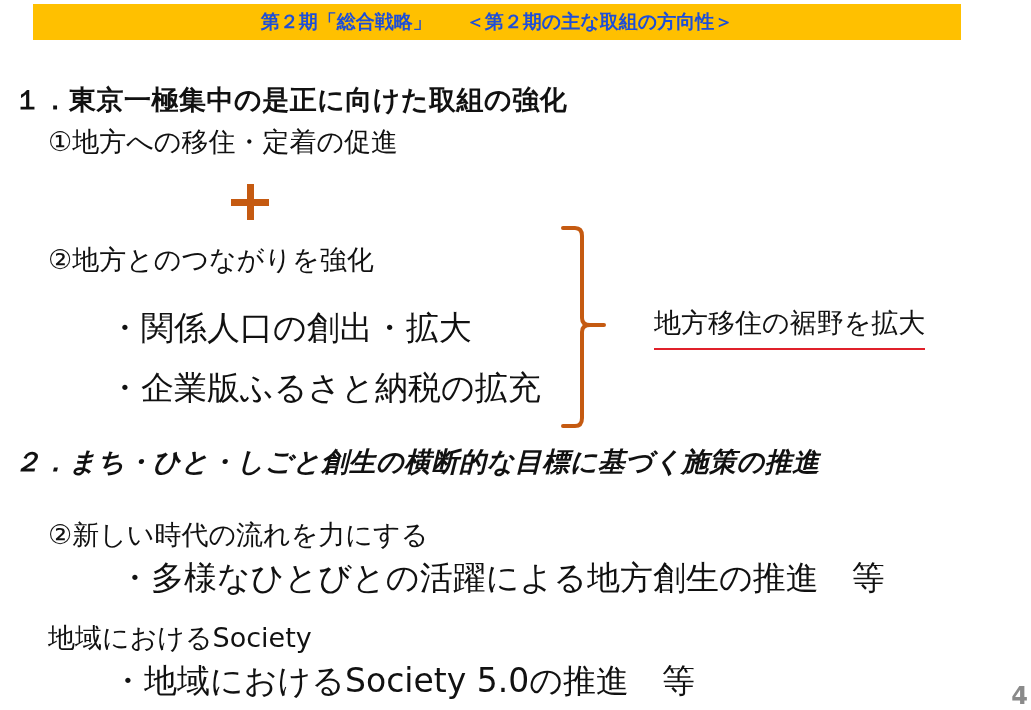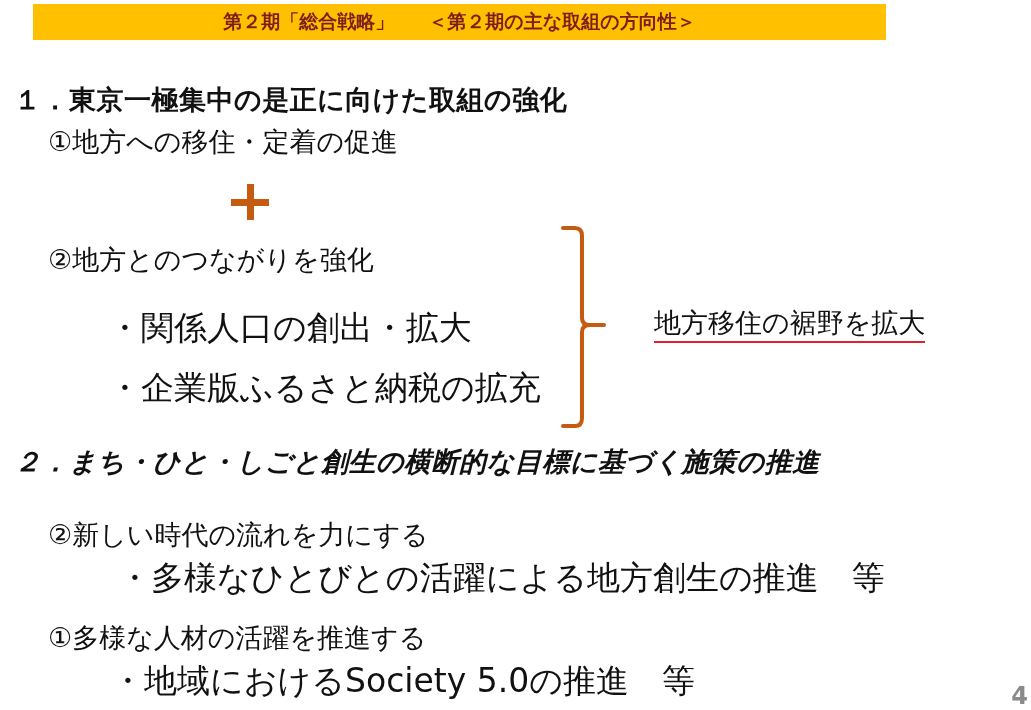--- a/index.html
+++ b/index.html
@@ -3,38 +3,38 @@
 <meta charset="utf-8">
 <style>
   html, body { margin: 0; padding: 0; background: #ffffff; }
   body {
     width: 1031px; height: 710px; position: relative; overflow: hidden;
     font-family: "DejaVu Sans", "Liberation Sans", sans-serif;
     color: #111111;
   }
   .abs { position: absolute; white-space: nowrap; }
   .header-bar {
-    left: 33px; top: 4px; width: 853px; height: 36px;
+    left: 33px; top: 4px; width: 928px; height: 36px;
     background: #FFC000;
     display: flex; align-items: center; justify-content: center;
-    font-weight: bold; font-size: 19px; color: #7f1d1d; letter-spacing: 0px;
+    font-weight: bold; font-size: 19px; color: #1d4ed8; letter-spacing: 0px;
   }
   .header-bar .gap { display: inline-block; width: 34px; }
   .h1 { font-weight: bold; font-size: 27px; letter-spacing: 0.5px; }
   .item { font-size: 27px; }
   .sub { font-size: 33px; }
   .plus {
     left: 231px; top: 184px; width: 38px; height: 36px;
   }
   .plus .hbar { position: absolute; left: 0; top: 15px; width: 38px; height: 7px; background: #C55A11; }
   .plus .vbar { position: absolute; left: 16px; top: 0; width: 7px; height: 36px; background: #C55A11; }
   .brace { left: 560px; top: 224px; width: 60px; height: 206px; }
   .result {
     left: 654px; top: 306px; font-size: 27px; color: #111;
-    border-bottom: 2px solid #E0202A; padding-bottom: 1px; line-height: 34px;
+    border-bottom: 2px solid #E0202A; padding-bottom: 8px; line-height: 34px;
   }
   .page-num { right: 3px; top: 682px; font-size: 24px; font-weight: bold; color: #8a8a8a; }
 </style>
 </head>
 <body>
 
 <div class="abs header-bar">
   <span>第２期「総合戦略」</span>
   <span class="gap"></span>
   <span>＜第２期の主な取組の方向性＞</span>
@@ -58,16 +58,16 @@
   <path d="M3 4 H15 Q22 4 22 12 V94 Q22 101 30 101 H44 M30 101 Q22 101 22 108 V194 Q22 202 15 202 H3" fill="none" stroke="#C55A11" stroke-width="4" stroke-linecap="round" stroke-linejoin="round"></path>
 </svg>
 
 <div class="abs result">地方移住の裾野を拡大</div>
 
 <div class="abs h1" style="left:14px; top:444px;font-style:italic;">２．まち・ひと・しごと創生の横断的な目標に基づく施策の推進</div>
 
 <div class="abs item" style="left:48px; top:517px;">②新しい時代の流れを力にする</div>
 <div class="abs sub" style="left:118px; top:556px;">・多様なひとびとの活躍による地方創生の推進　等</div>
 
-<div class="abs item" style="left:48px; top:620px;">①多様な人材の活躍を推進する</div>
+<div class="abs item" style="left:48px; top:620px;">地域におけるSociety</div>
 <div class="abs sub" style="left:111px; top:659px;">・地域におけるSociety 5.0の推進　等</div>
 
 <div class="abs page-num">4</div>
 
 </body></html>

